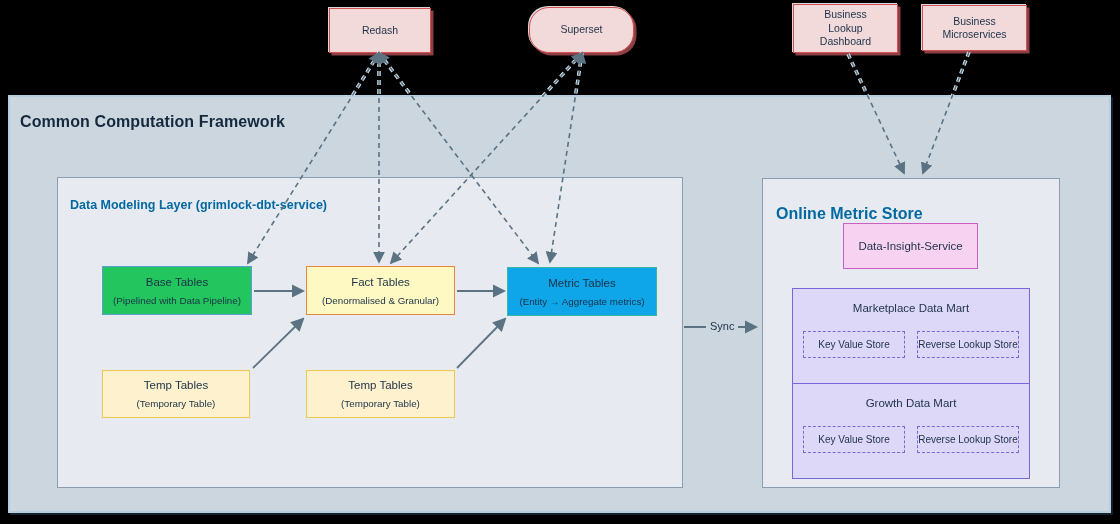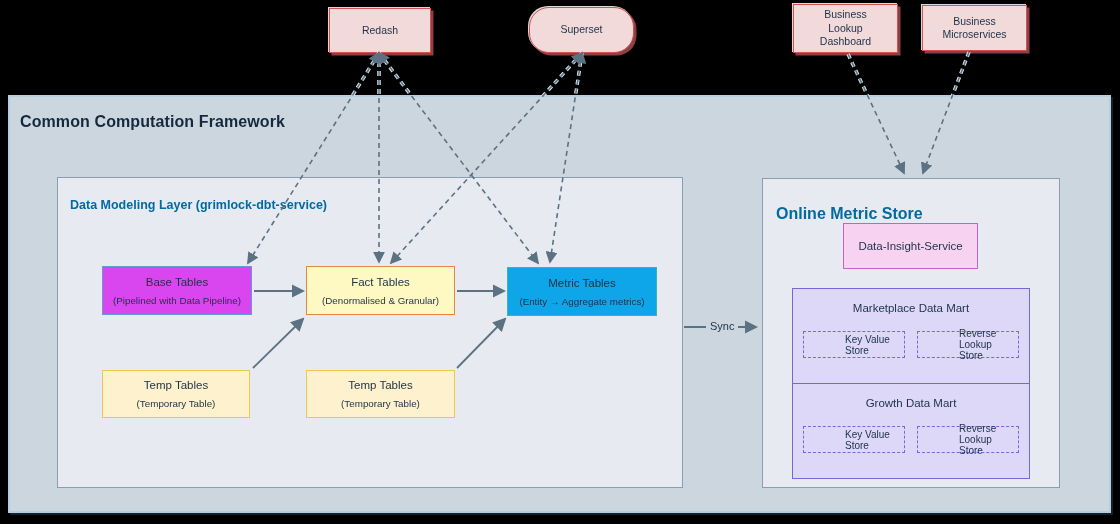--- a/index.html
+++ b/index.html
@@ -27,41 +27,41 @@
   .panel-title{position:absolute;font-weight:bold;color:#0369a1;}
   #panel-dml .panel-title{left:12px;top:20px;font-size:12.5px;}
   #panel-oms .panel-title{left:13px;top:26px;font-size:16px;}
   
   .node{
     position:absolute;box-sizing:border-box;display:flex;flex-direction:column;
     align-items:center;justify-content:center;gap:7px;text-align:center;
   }
   .node .t{font-size:11.5px;}
   .node .s{font-size:9.8px;}
-  #node-base  {left:102px;top:266px;width:150px;height:49px;background:#d946ef;border:1.6px solid #5e9dd3;}
+  #node-base  {left:102px;top:266px;width:150px;height:49px;background:#22c55e;border:1.6px solid #5e9dd3;}
   #node-fact  {left:306px;top:266px;width:149px;height:49px;background:#fef9c3;border:1.6px solid #e7873f;}
   #node-metric{left:507px;top:267px;width:150px;height:49px;background:#0ea5e9;border:1.6px solid #3ab6a2;}
   #node-temp1 {left:102px;top:370px;width:148px;height:48px;background:#fdf2cd;border:1.6px solid #ecc84d;}
   #node-temp2 {left:306px;top:370px;width:149px;height:48px;background:#fdf2cd;border:1.6px solid #ecc84d;}
   
   #node-dis{
     left:843px;top:223px;width:135px;height:46px;background:#f8d3f1;
     border:1.6px solid #ca60c3;font-size:11px;
   }
   .mart{
     position:absolute;left:792px;width:238px;height:96px;box-sizing:border-box;
     background:#ddd8f8;border:1.4px solid #7668d6;
   }
   #mart-marketplace{top:288px;}
   #mart-growth{top:383px;text-decoration:underline;}
   .mart-title{position:absolute;left:0;right:0;top:13px;text-align:center;font-size:11.5px;}
   .stores{position:absolute;left:10px;right:10px;top:42px;height:27px;display:flex;justify-content:space-between;}
   .store{
     width:102px;height:27px;box-sizing:border-box;border:1.4px dashed #7668d6;
-    display:flex;align-items:center;justify-content:center;font-size:10px;padding-left:41px;
+    display:flex;align-items:center;justify-content:center;font-size:10px;
   }
   
   .ext{
     position:absolute;box-sizing:border-box;background:#f3dada;border:1.8px solid #d65151;
     box-shadow:2.5px 2.5px 0 #8c3f44,-1px -1px 0 rgba(255,255,255,.85);
     display:flex;flex-direction:column;align-items:center;justify-content:center;
     text-align:center;font-size:10.5px;line-height:13.5px;
   }
   #ext-redash  {left:329px;top:8px;width:102px;height:45px;}
   #ext-superset{left:529px;top:7px;width:105px;height:46px;border-radius:20px;}

